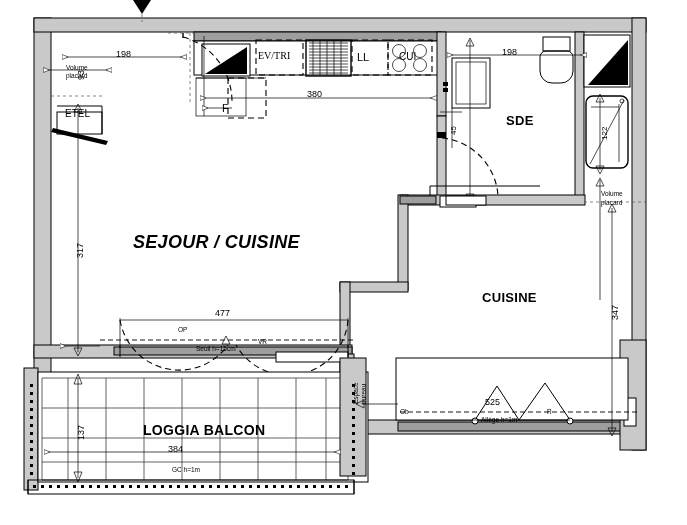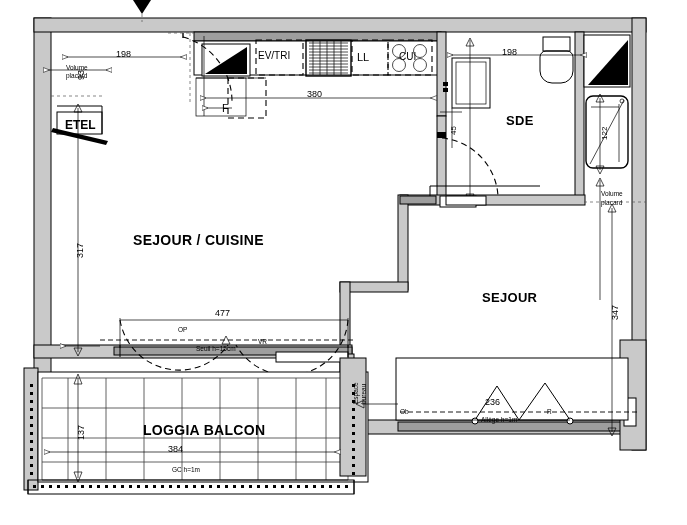--- a/index.html
+++ b/index.html
@@ -302,47 +302,47 @@
 
     <path class="blk" d="M133,0 L151,0 L142,14 z"></path>
     <line class="dashfine" x1="142" y1="14" x2="142" y2="22"></line>
 
     <rect class="wallDark" x="400" y="196" width="36" height="8"></rect>
     <line class="thin" x1="430" y1="186" x2="540" y2="186"></line>
     <line class="thin" x1="430" y1="186" x2="430" y2="196"></line>
     <rect class="wht" x="446" y="196" width="40" height="9"></rect>
   </svg>
 
-  <div class="lbl room" style="left:133px;top:232px;font-size:14px;">SEJOUR / CUISINE</div>
-
-  <div class="lbl room" style="left:482px;top:290px;font-size:13px;">SEJOUR</div>
+  <div class="lbl room" style="left:133px;top:232px;font-size:18px;font-style:italic;">SEJOUR / CUISINE</div>
+
+  <div class="lbl room" style="left:482px;top:290px;font-size:13px;">CUISINE</div>
 
   <div class="lbl room" style="left:506px;top:113px;font-size:13px;text-align:center;">SDE</div>
 
   <div class="lbl room" style="left:127px;top:422px;font-size:14px;padding-left:16px;">LOGGIA BALCON</div>
 
-  <div class="lbl" style="left:258px;top:50px;font-size:10px;">EV/TRI</div>
+  <div class="lbl" style="left:258px;top:50px;font-size:10px;font-family:Liberation Serif, serif;">EV/TRI</div>
   <div class="lbl" style="left:357px;top:51px;font-size:11px;">LL</div>
   <div class="lbl" style="left:399px;top:51px;font-size:10px;">CUI</div>
   <div class="lbl" style="left:222px;top:102px;font-size:11px;">F</div>
-  <div class="lbl" style="left:65px;top:118px;font-size:12px;font-weight:bold;">ETEL</div>
+  <div class="lbl" style="left:65px;top:108px;font-size:10px;">ETEL</div>
 
   <div class="lbl dim" style="left:116px;top:49px;">198</div>
   <div class="lbl dim" style="left:502px;top:47px;">198</div>
   <div class="lbl dim" style="left:307px;top:89px;">380</div>
 
   <div class="lbl dim rot90" style="left:76px;top:80px;">93</div>
   <div class="lbl dim rot90" style="left:75px;top:258px;">317</div>
   <div class="lbl dim rot90" style="left:610px;top:320px;">347</div>
   <div class="lbl dim rot90" style="left:600px;top:140px;font-size:8px;">122</div>
   <div class="lbl dim rot90" style="left:449px;top:135px;font-size:8px;">45</div>
   <div class="lbl dim" style="left:215px;top:308px;">477</div>
   <div class="lbl dim rot90" style="left:76px;top:440px;">137</div>
   <div class="lbl dim" style="left:168px;top:444px;">384</div>
-  <div class="lbl dim" style="left:485px;top:397px;">236</div>
+  <div class="lbl dim" style="left:485px;top:397px;">525</div>
 
   <div class="lbl tiny" style="left:66px;top:64px;">Volume</div>
   <div class="lbl tiny" style="left:66px;top:72px;">placard</div>
 
   <div class="lbl tiny" style="left:601px;top:190px;">Volume</div>
   <div class="lbl tiny" style="left:601px;top:199px;">placard</div>
 
   <div class="lbl tiny" style="left:196px;top:345px;">Seuil h=15cm</div>
   <div class="lbl tiny" style="left:481px;top:416px;">Allège h=1m</div>
   <div class="lbl tiny" style="left:172px;top:466px;">GC h=1m</div>

